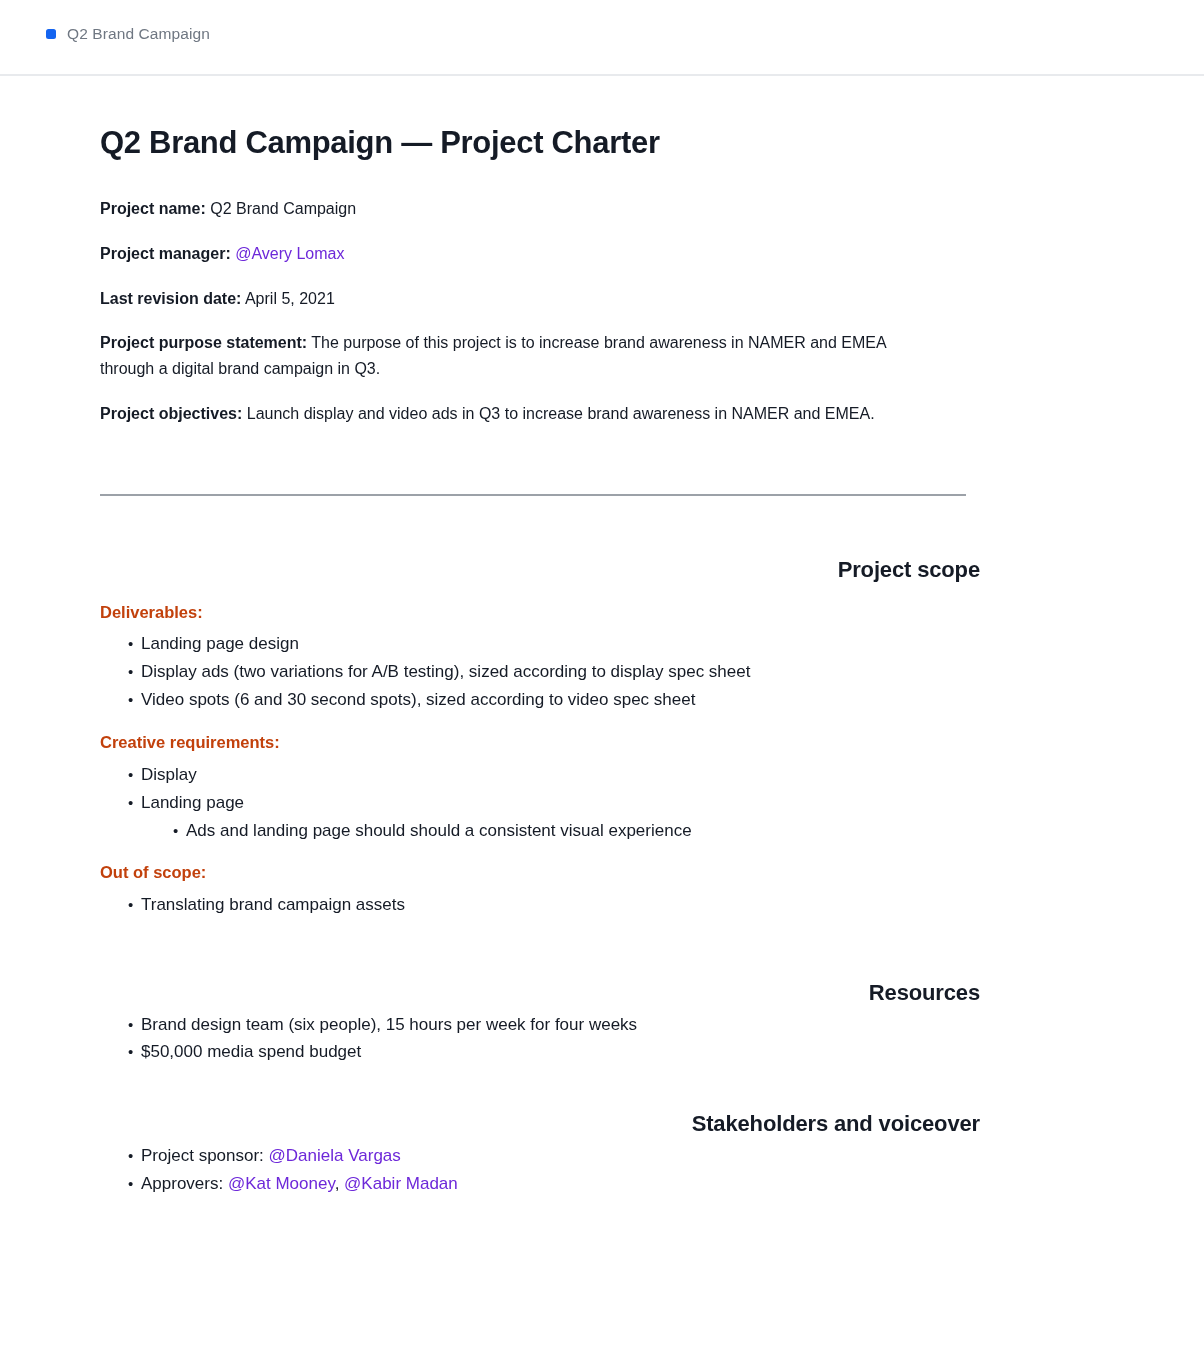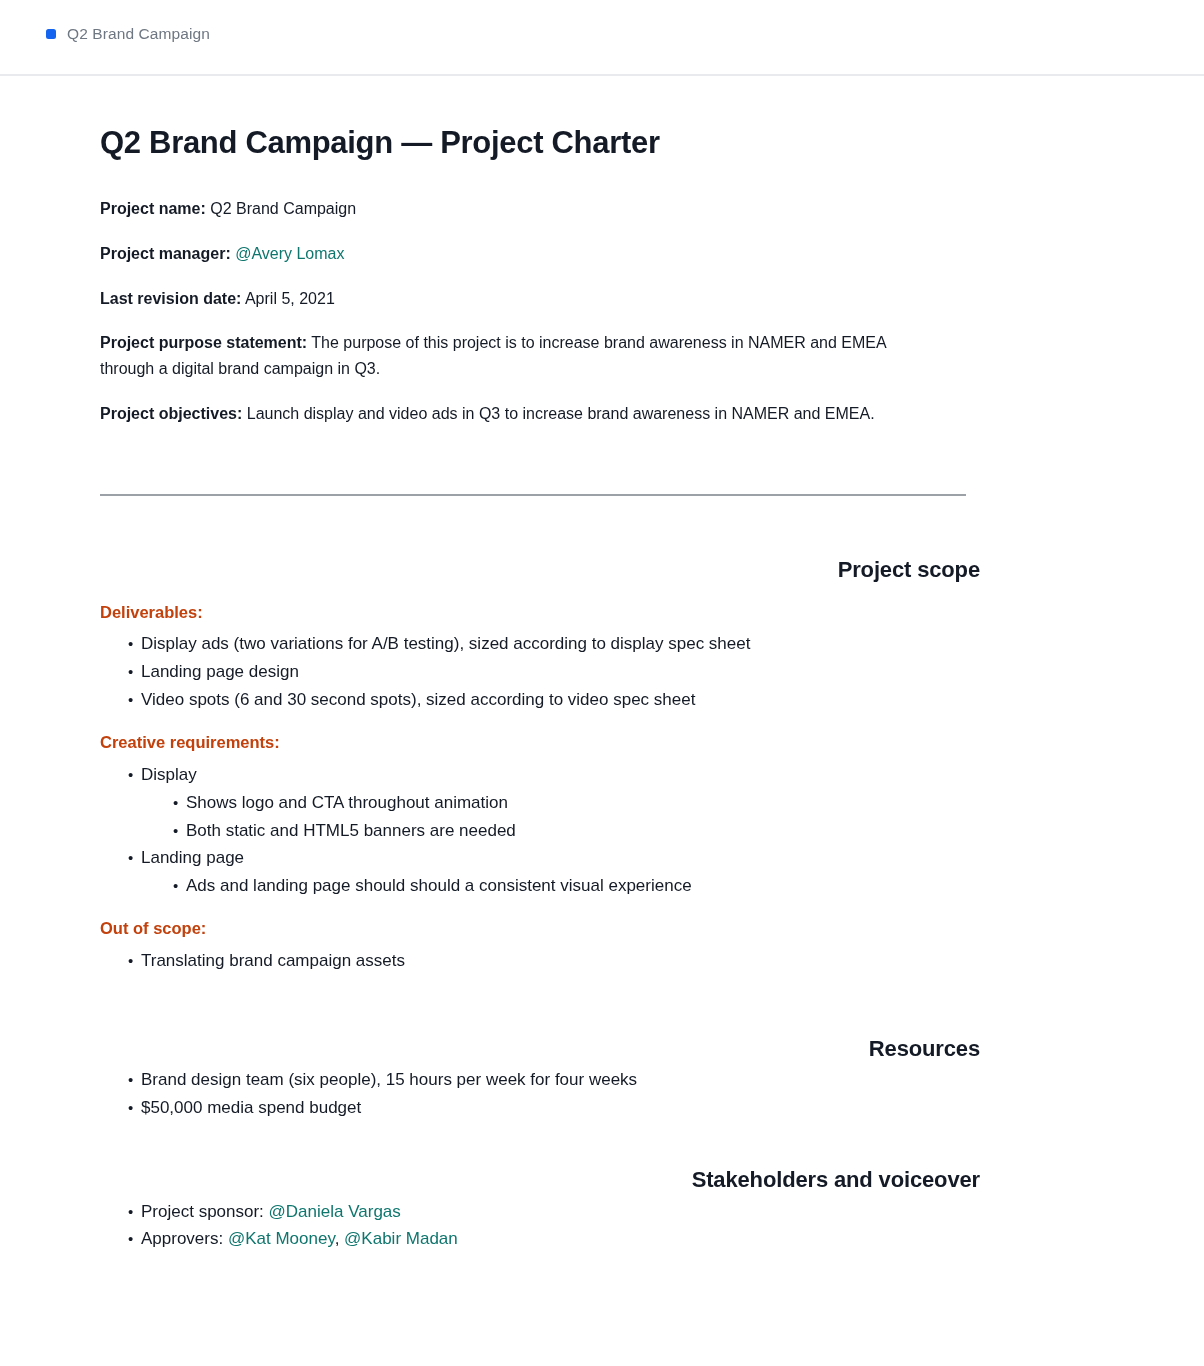--- a/index.html
+++ b/index.html
@@ -73,21 +73,21 @@
     line-height: 1.62;
     color: #151b26;
     margin: 0;
     padding-top: 19px;
     max-width: 835px;
   }
   p.meta:first-of-type { padding-top: 33px; }
   p.meta b { font-weight: bold; }
 
   .mention {
-    color: #0f766e;
+    color: #6d28d9;
     text-decoration: none;
     cursor: pointer;
   }
 
   hr.rule {
     border: 0;
     border-top: 2px solid #9ca1a8;
     margin: 0;
     width: 866px;
     margin-top: 67px;
@@ -183,33 +183,29 @@
     <p class="meta">
       <b>Project objectives:</b><span> Launch display and video ads in Q3 to increase brand awareness in NAMER and EMEA.</span>
     </p>
 
     <hr class="rule">
 
     <h2 class="section">Project scope</h2>
 
     <p class="sublabel">Deliverables:</p>
     <ul class="bullets">
+      <li class="bullet">Landing page design</li>
       <li class="bullet">Display ads (two variations for A/B testing), sized according to display spec sheet</li>
-      <li class="bullet">Landing page design</li>
       <li class="bullet">Video spots (6 and 30 second spots), sized according to video spec sheet</li>
     </ul>
 
     <p class="sublabel">Creative requirements:</p>
     <ul class="bullets">
       <li class="bullet">
         <span>Display</span>
-        <ul class="sub">
-          <li class="bullet">Shows logo and CTA throughout animation</li>
-          <li class="bullet">Both static and HTML5 banners are needed</li>
-        </ul>
       </li>
       <li class="bullet">
         <span>Landing page</span>
         <ul class="sub">
           <li class="bullet">Ads and landing page should should a consistent visual experience</li>
         </ul>
       </li>
     </ul>
 
     <p class="sublabel">Out of scope:</p>

